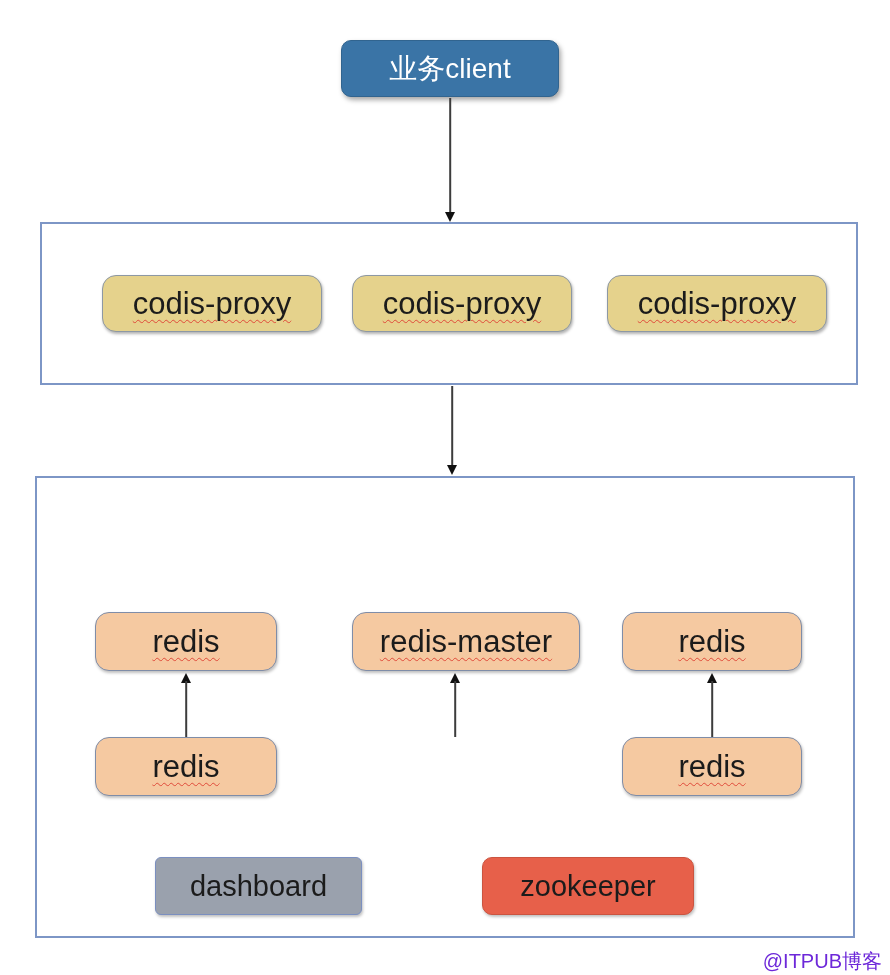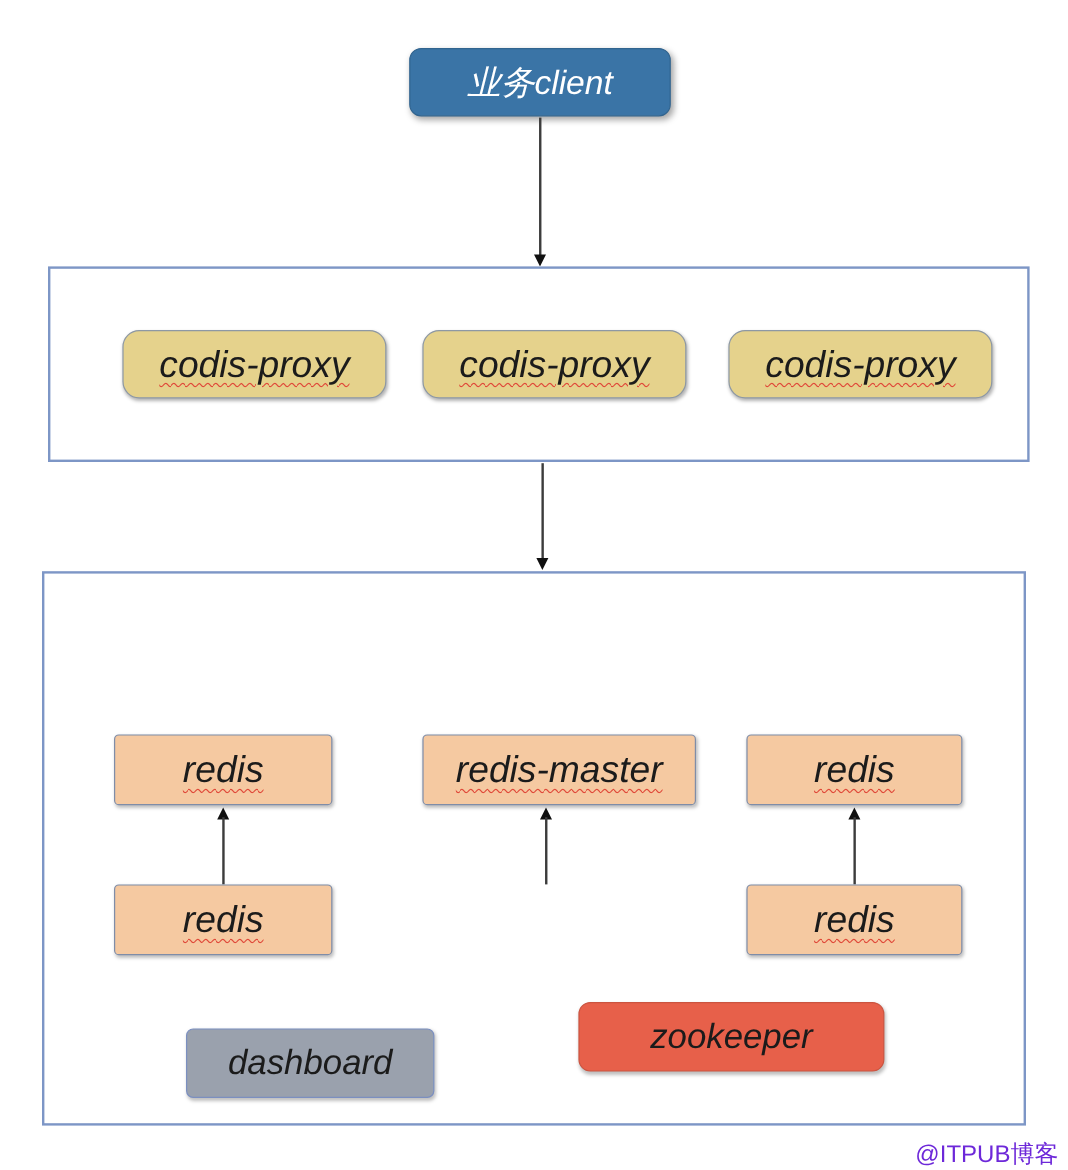--- a/index.html
+++ b/index.html
@@ -15,21 +15,20 @@
   }
 
   .node {
     position: absolute;
     display: flex;
     align-items: center;
     justify-content: center;
     color: #1b1b1b;
     text-align: center;
     white-space: nowrap;
-    font-style: italic;
   }
 
   
   .client-box {
     left: 341px; top: 40px; width: 218px; height: 57px;
     background: var(--client_bg, #3a74a6);
     border: 1px solid #31648f;
     border-radius: 10px;
     color: #ffffff;
     font-size: 28px;
@@ -57,41 +56,41 @@
   }
   .proxy-1 { left: 90px;  width: 220px; }
   .proxy-2 { left: 340px; width: 220px; }
   .proxy-3 { left: 595px; width: 220px; }
 
   
   .redis-box {
     height: 59px;
     background: var(--redis_bg, #f5c9a1);
     border: 1.5px solid #7f8da8;
-    border-radius: 4px;
+    border-radius: 14px;
     font-size: 31px;
     box-shadow: 1px 2px 3px rgba(0,0,0,0.25);
   }
   .row-top    { top: 612px; }
   .row-bottom { top: 737px; }
   .col-left   { left: 95px;  width: 182px; }
   .col-mid    { left: 340px; width: 228px; margin-left: 12px; }
   .col-right  { left: 622px; width: 180px; }
 
   
   .dashboard-box {
     left: 155px; top: 857px; width: 207px; height: 58px;
     background: var(--dashboard_bg, #9aa1ad);
     border: 1.5px solid #7b8fc0;
     border-radius: 6px;
     font-size: 29px;
     box-shadow: 1px 2px 3px rgba(0,0,0,0.25);
   }
   .zookeeper-box {
-    left: 482px; top: 835px; width: 255px; height: 58px;
+    left: 482px; top: 857px; width: 212px; height: 58px;
     background: var(--zookeeper_bg, #e7604a);
     border: 1.5px solid #cb5440;
     border-radius: 10px;
     font-size: 29px;
     box-shadow: 1px 2px 3px rgba(0,0,0,0.25);
   }
 
   .squiggle {
     text-decoration-line: underline;
     text-decoration-style: wavy;

